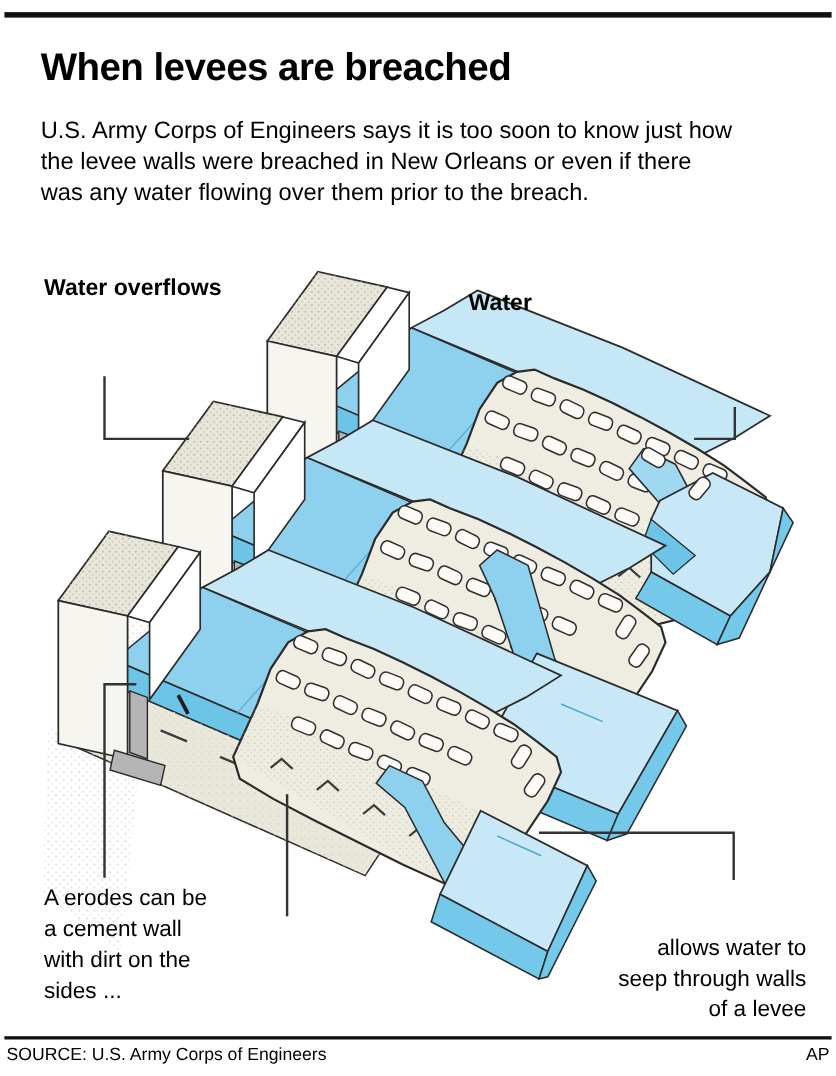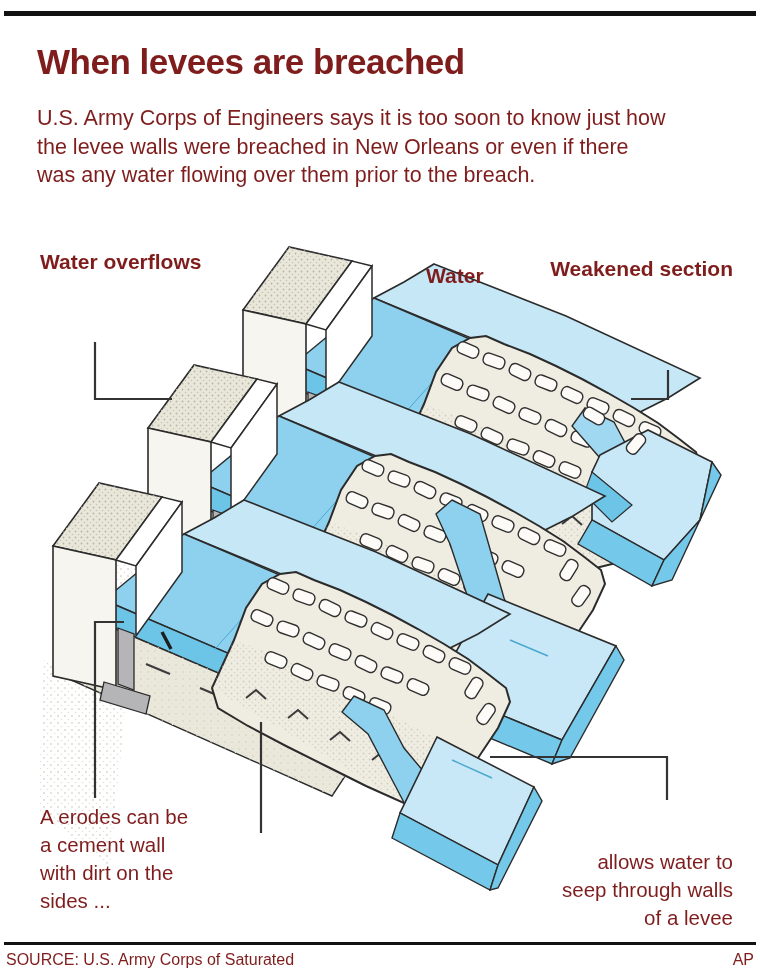--- a/index.html
+++ b/index.html
@@ -1,17 +1,17 @@
 <!DOCTYPE html>
 <html><head>
 <meta charset="utf-8">
 <style>
   html,body{margin:0;padding:0;background:#fff;}
   .page{position:relative;width:760px;height:978px;background:#fff;overflow:hidden;
-        font-family:"Liberation Sans","DejaVu Sans",sans-serif;color:#7f1d1d;}
+        font-family:"Liberation Sans","DejaVu Sans",sans-serif;color:#000000;}
   .rule{position:absolute;left:4px;right:4px;background:#111;}
   .rule.top{top:11px;height:5px;}
   .rule.bottom{top:942px;height:3px;}
   .title{position:absolute;left:37px;top:42px;font-size:35px;font-weight:bold;
          letter-spacing:-0.5px;white-space:nowrap;}
   .intro{position:absolute;left:37px;top:104px;width:705px;font-size:21.5px;
          line-height:28.5px;white-space:pre-line;}
   .ann{position:absolute;font-size:20.5px;line-height:28px;white-space:pre-line;z-index:5;}
   .ann .lead{font-weight:bold;font-size:21px;margin-top:44px;}
   .ann.right{text-align:right;}
@@ -163,34 +163,33 @@
     </g>
   </svg>
 
   <div class="ann" style="left:40px;top:220px">
     <span class="lead">Water overflows</span>
   </div>
 
   <div class="river">Water</div>
 
   <div class="ann right" style="right:27px;top:227px">
-    <span class="lead">Weakened section</span>
   </div>
 
   <div class="ann" style="left:40px;top:803px">A erodes can be
 a cement wall
 with dirt on the
 sides ...</div>
 
 
   <div class="ann right" style="right:27px;top:820px">
     <div>allows water to
 seep through walls
 of a levee</div>
   </div>
 
   <div class="rule bottom"></div>
   <div class="footer">
-    <span>SOURCE: U.S. Army Corps of Saturated</span>
+    <span>SOURCE: U.S. Army Corps of Engineers</span>
     <span>AP</span>
   </div>
 
 </div>
 
 </body></html>

